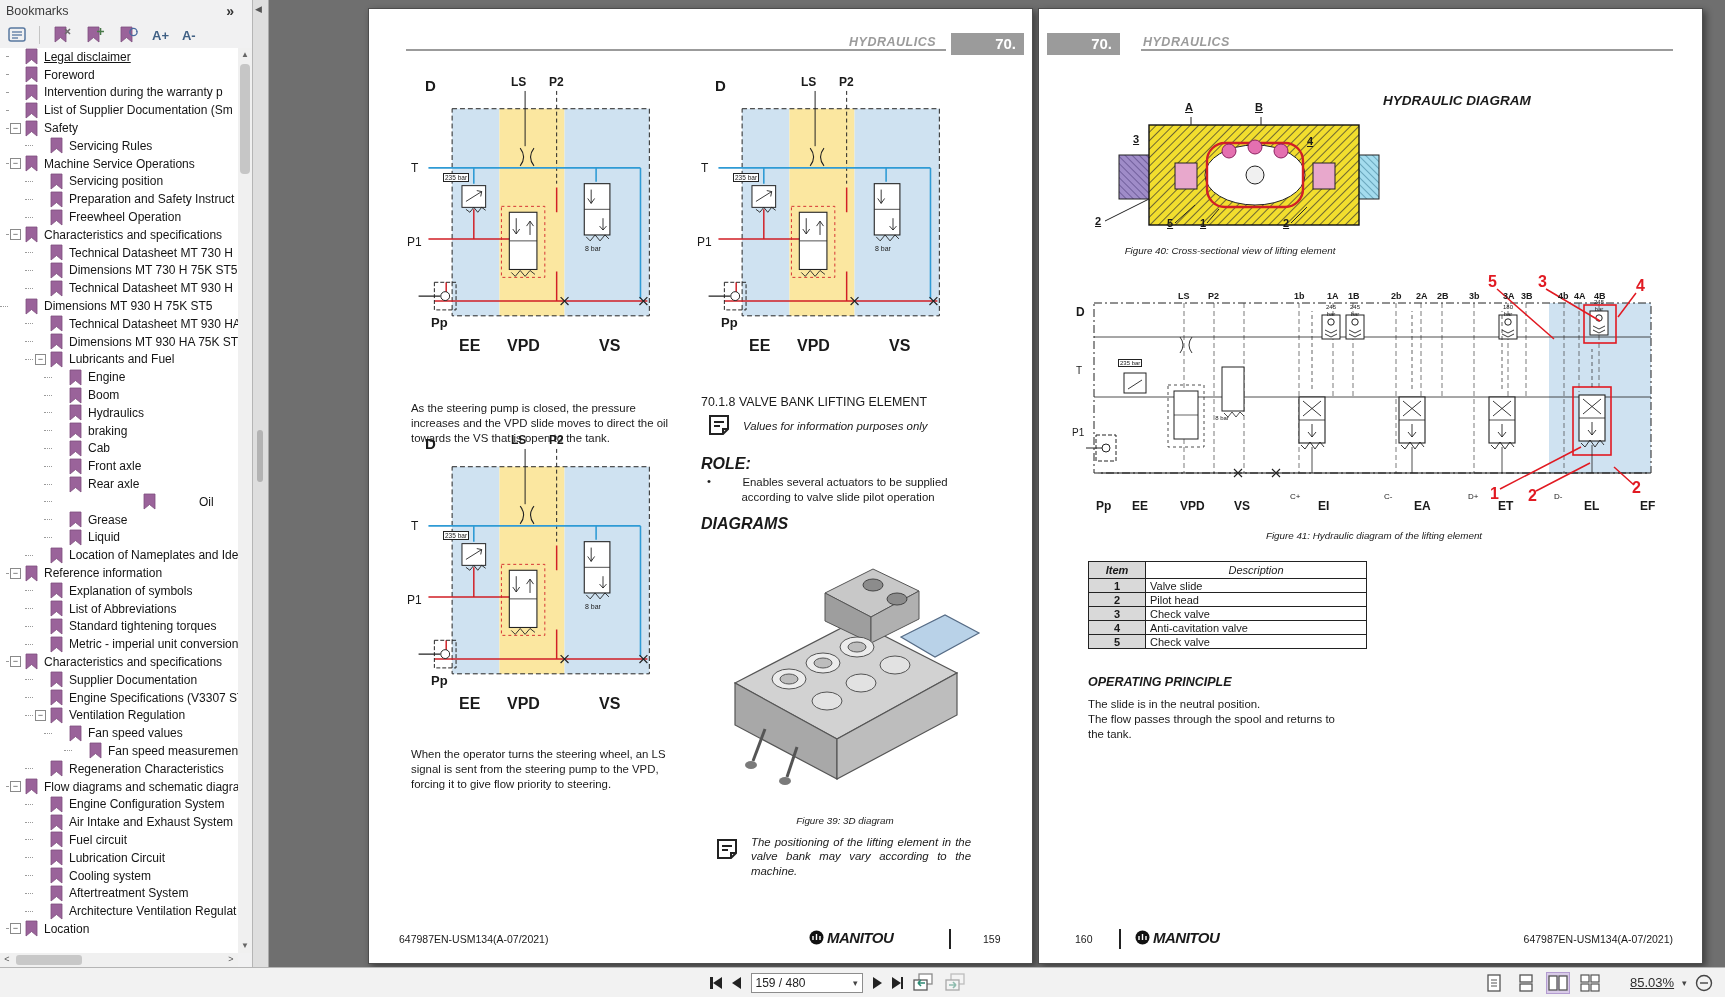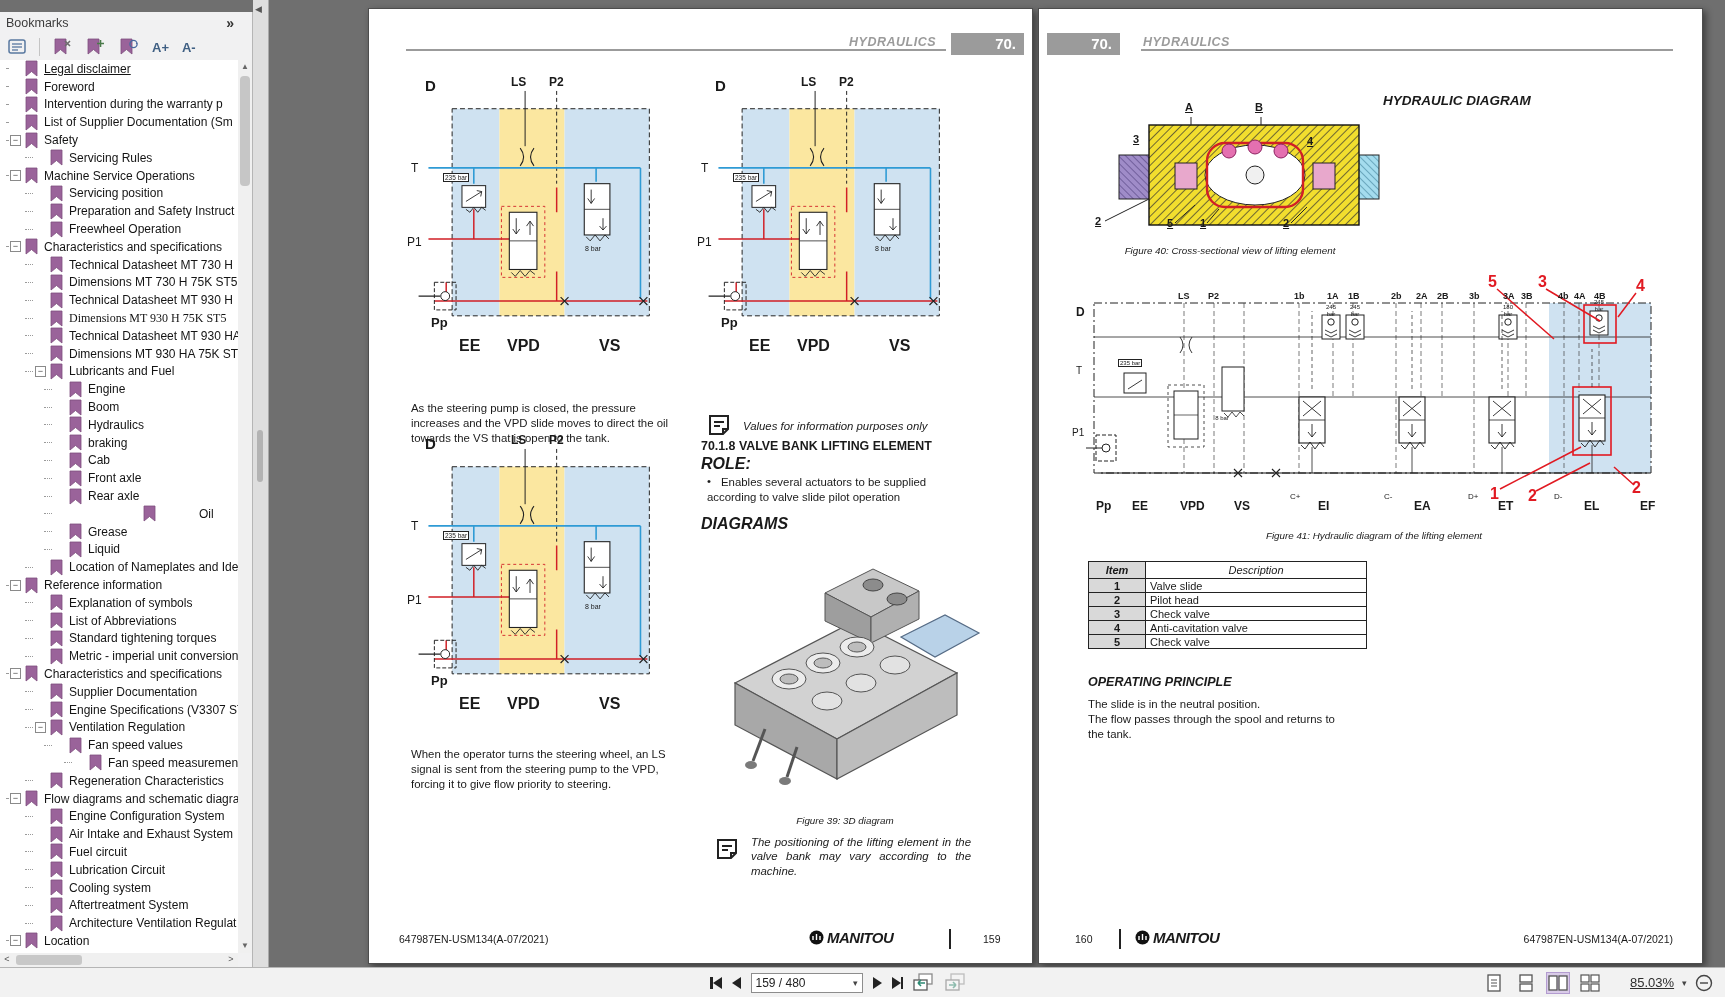--- a/index.html
+++ b/index.html
@@ -1,20 +1,20 @@
 <!DOCTYPE html>
 <html><head>
 <meta charset="utf-8">
 <style>
   html,body{margin:0;padding:0;width:1725px;height:997px;overflow:hidden;
     font-family:"Liberation Sans",sans-serif;background:#6f6f6f;}
   #app{position:relative;width:1725px;height:997px;}
 
   
-  .sidebar{position:absolute;left:0;top:12px;width:252px;bottom:0;background:#f1f1f2;border-right:1px solid #b5b5b5;}
+  .sidebar{position:absolute;left:0;top:0;width:252px;bottom:0;background:#f1f1f2;border-right:1px solid #b5b5b5;}
   .sb-header{position:absolute;left:0;top:0;right:0;height:22px;display:flex;align-items:center;
     padding:0 6px;font-size:12.5px;color:#3c3c3c;}
   .sb-header .ttl{flex:1;}
   .sb-collapse{font-size:14px;font-weight:bold;color:#333;letter-spacing:-2px;cursor:pointer;padding-right:14px;}
   .sb-toolbar{position:absolute;left:0;top:22px;right:0;height:26px;display:flex;align-items:center;
     gap:13px;padding-left:8px;border-bottom:1px solid #d6d6d6;}
   .sb-sep{width:1px;height:18px;background:#c4c4c4;}
   .ab{font-weight:bold;color:#3f5f83;font-size:13px;line-height:13px;}
   .sb-tree{position:absolute;left:0;top:48px;right:14px;bottom:44px;background:#fff;overflow:hidden;}
   .bm-row{display:flex;align-items:center;height:17.8px;white-space:nowrap;overflow:hidden;cursor:default;}
@@ -45,21 +45,21 @@
   .page-left{left:99px;}
   .page-right{left:769px;}
   .abs{position:absolute;}
 
   .hdr-rule{position:absolute;top:40px;height:2px;background:#9b9b9b;}
   .hdr-section{position:absolute;top:26px;font-size:12.5px;font-weight:bold;font-style:italic;color:#9b9b9b;letter-spacing:.5px;}
   .hdr-chapter{position:absolute;top:24px;width:73px;height:22px;background:#9b9b9b;color:#fff;
     font-weight:bold;font-size:15px;text-align:right;line-height:22px;padding-right:8px;box-sizing:border-box;}
 
   .body-text{font-size:11.4px;line-height:1.3;}
-  .sec-head{font-size:12.4px;font-weight:bold;margin-top:44px;}
+  .sec-head{font-size:12.4px;font-weight:normal;}
   .ital-head{font-size:16px;font-weight:bold;font-style:italic;}
   .note-text{font-size:11.4px;font-style:italic;line-height:1.25;}
   .caption{font-size:9.8px;font-style:italic;text-align:center;}
   .note-icon{width:24px;height:24px;}
 
   
   .diagram-grid{position:absolute;left:0;top:0;}
   .mini-diagram{position:absolute;width:255px;height:300px;}
   .mini-diagram:nth-of-type(1){left:38px;top:66px;}
   .mini-diagram:nth-of-type(2){left:328px;top:66px;}
@@ -325,21 +325,21 @@
 
         <div class="bm-row" style="padding-left: 25px;">
           <span class="bm-dots"></span>
           <span class="bm-box ghost">−</span>
           <svg class="bm-flag" width="15" height="17">
             <use href="#sym-flag"></use>
           </svg>
           <span class="bm-label">Technical Datasheet MT 930 H</span>
         </div>
 
-        <div class="bm-row" style="padding-left: 25px; font-family: Liberation Serif, serif;">
+        <div class="bm-row" style="">
           <span class="bm-dots"></span>
           <span class="bm-box ghost">−</span>
           <svg class="bm-flag" width="15" height="17">
             <use href="#sym-flag"></use>
           </svg>
           <span class="bm-label">Dimensions MT 930 H 75K ST5</span>
         </div>
 
         <div class="bm-row" style="padding-left: 25px;">
           <span class="bm-dots"></span>
@@ -743,21 +743,21 @@
         <path d="M3 3 h18 v13 l-5 5 H3 Z" fill="#fff" stroke="#222" stroke-width="2"></path>
         <path d="M16 21 v-5 h5" fill="none" stroke="#222" stroke-width="2"></path>
         <line x1="7" y1="9" x2="17" y2="9" stroke="#222" stroke-width="2"></line>
         <line x1="7" y1="13" x2="13" y2="13" stroke="#222" stroke-width="2"></line>
       </svg>
       <div class="abs note-text" style="left:374px;top:410px;width:230px;">Values for information purposes only</div>
 
       <div class="abs ital-head" style="left:332px;top:446px;">ROLE:</div>
       <div class="abs" style="left:338px;top:466px;width:262px;">
         <span style="float:left;width:14px;font-size:11.4px;">•</span>
-        <div class="body-text" style="margin-left:0;">Enables several actuators to be supplied according to valve slide pilot operation</div>
+        <div class="body-text" style="margin-left:0;text-align:center;">Enables several actuators to be supplied according to valve slide pilot operation</div>
       </div>
       <div class="abs ital-head" style="left:332px;top:506px;">DIAGRAMS</div>
 
       <svg class="abs" style="left:336px;top:524px;" width="280" height="276" viewBox="0 0 280 276">
         <polygon points="30,150 150,88 252,140 132,206" fill="#d2d2d2" stroke="#555" stroke-width="1.2"></polygon>
         <polygon points="30,150 132,206 132,246 30,192" fill="#a8a8a8" stroke="#555" stroke-width="1.2"></polygon>
         <polygon points="132,206 252,140 252,182 132,246" fill="#bdbdbd" stroke="#555" stroke-width="1.2"></polygon>
         <polygon points="196,104 240,82 274,100 230,124" fill="#b9d2e8" stroke="#556b85" stroke-width="1.2"></polygon>
         <polygon points="120,60 168,36 214,58 166,84" fill="#c8c8c8" stroke="#555"></polygon>
         <polygon points="120,60 166,84 166,110 120,88" fill="#9e9e9e" stroke="#555"></polygon>

